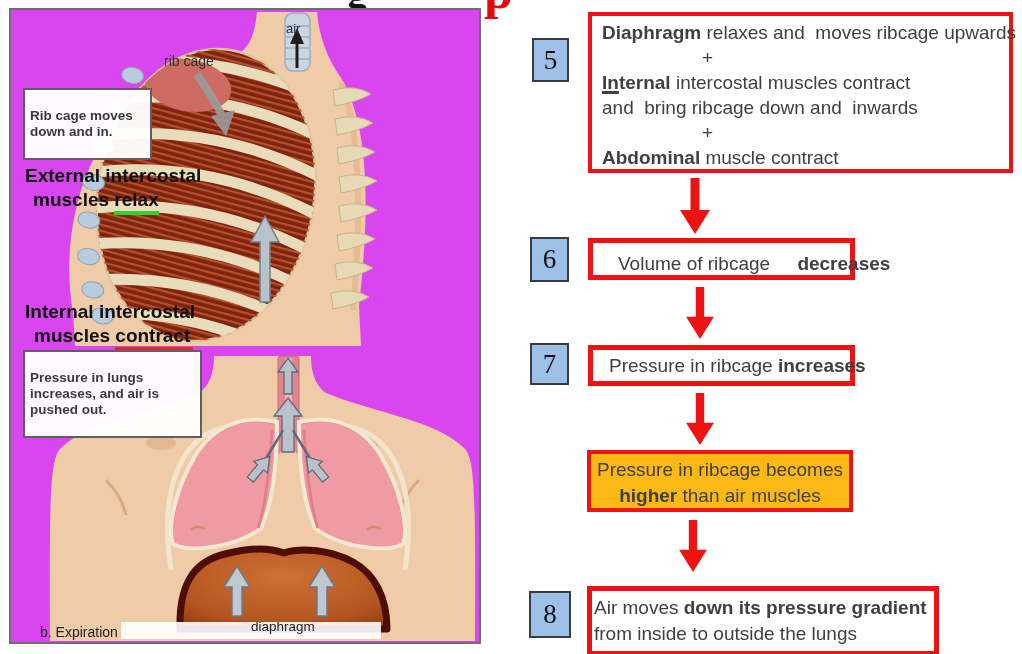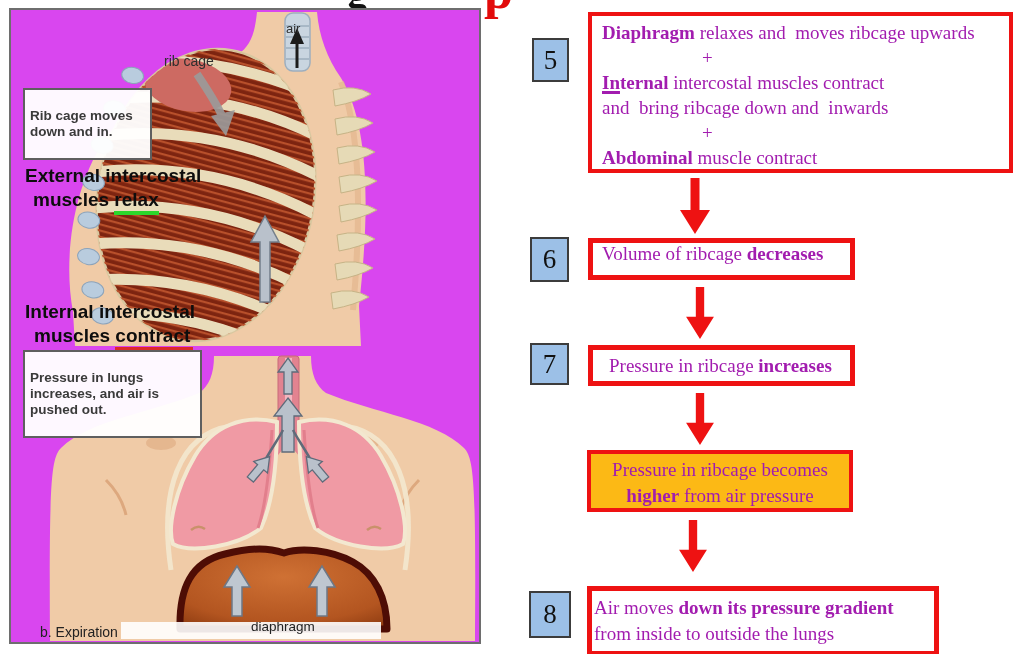--- a/index.html
+++ b/index.html
@@ -24,28 +24,28 @@
   .heading{position:absolute;color:#0d0d0d;font-weight:bold;font-size:19px;line-height:22px;}
   .u-green{border-bottom:4px solid var(--green-underline);padding-bottom:1px;}
   .u-green-ext{border-bottom:4px solid var(--green-underline);padding-bottom:1px;padding-right:9px;}
   .u-red{border-bottom:4px solid var(--red-underline);padding-bottom:1px;padding-right:3px;}
   .caption{position:absolute;color:#222;font-size:14px;}
   
   .numbox{position:absolute;background:var(--num-box-blue);border:2px solid #3c3c3c;
           display:flex;align-items:center;justify-content:center;
           font-family:"Liberation Serif",serif;font-size:27px;color:#111;}
   .fbox{position:absolute;border:4px solid var(--flow-red);background:#fff;
-        font-family:Liberation Serif, serif;color:#a21caf;font-size:19px;}
+        font-family:Liberation Sans, sans-serif;color:#404040;font-size:19px;}
   .fbox b{font-weight:bold;}
   #fbox5{left:588px;top:12px;width:425px;height:161px;padding:4px 10px;line-height:25px;}
   #fbox5 .ln{white-space:pre;}
   #fbox5 .plus{padding-left:100px;}
   #fbox5 u{text-decoration-thickness:2.5px;text-underline-offset:2px;}
   #fbox6{left:588px;top:238px;width:267px;height:42px;border-width:5px;
-         display:flex;align-items:flex-start;padding-left:9px;white-space:pre;}
+         display:flex;align-items:flex-end;padding-left:25px;white-space:pre;gap:22px;}
   #fbox7{left:588px;top:345px;width:267px;height:41px;border-width:5px;
          display:flex;align-items:center;padding-left:16px;white-space:pre;}
   #fboxO{left:587px;top:450px;width:266px;height:62px;background:var(--orange-fill);
          text-align:center;line-height:26px;padding-top:3px;}
   #fbox8{left:587px;top:586px;width:352px;height:70px;border-width:5px;
          display:flex;flex-direction:column;justify-content:center;padding-left:2px;line-height:26px;}
   .flow-arrow{position:absolute;width:36px;height:56px;}
 </style>
 </head>
 <body>
@@ -234,21 +234,21 @@
 
   <div class="numbox abs" style="left:530px;top:343px;width:39px;height:42px;">7</div>
   <div id="fbox7" class="fbox"><span>Pressure in ribcage </span><b>increases</b></div>
 
   <svg class="flow-arrow" style="left:682px;top:393px;height:52px;" viewBox="0 0 36 56">
     <polygon points="13.5,0 22.5,0 22.5,32 33,32 18,56 3,32 13.5,32" fill="var(--flow-red)"></polygon>
   </svg>
 
   <div id="fboxO" class="fbox">
     <div>Pressure in ribcage becomes</div>
-    <div><b>higher</b><span> from air pressure</span></div>
+    <div><b>higher</b><span> than air muscles</span></div>
   </div>
 
   <svg class="flow-arrow" style="left:675px;top:520px;height:52px;" viewBox="0 0 36 56">
     <polygon points="13.5,0 22.5,0 22.5,32 33,32 18,56 3,32 13.5,32" fill="var(--flow-red)"></polygon>
   </svg>
 
   <div class="numbox abs" style="left:529px;top:591px;width:42px;height:47px;">8</div>
   <div id="fbox8" class="fbox">
     <div><span>Air moves </span><b>down its pressure gradient</b></div>
     <div>from inside to outside the lungs</div>

